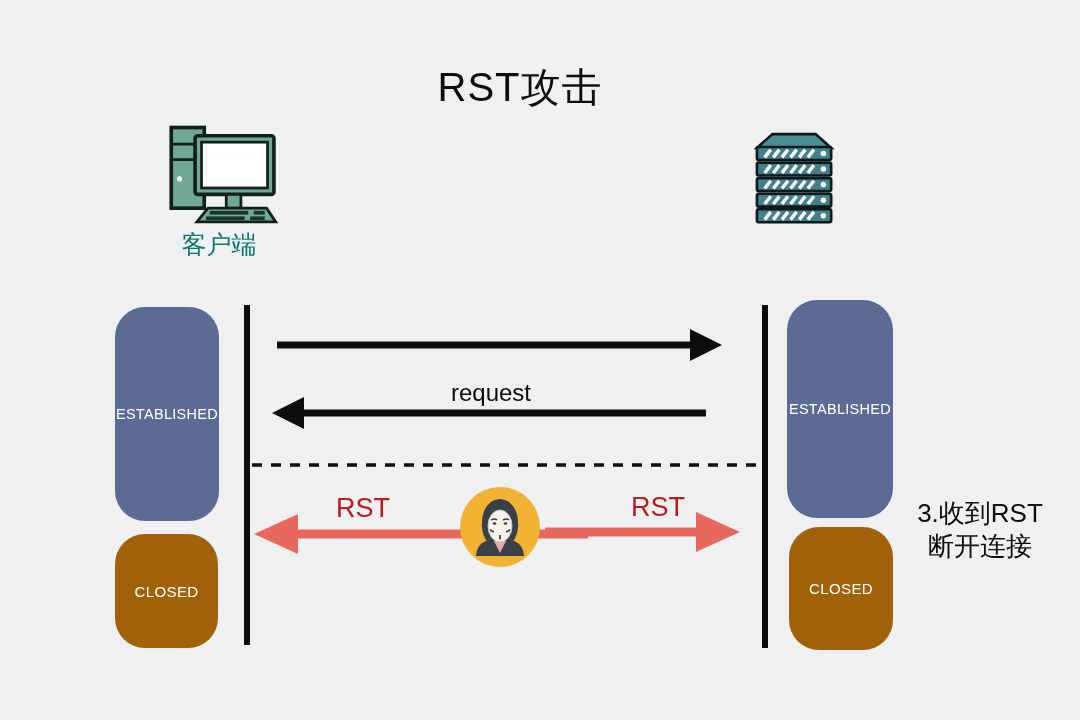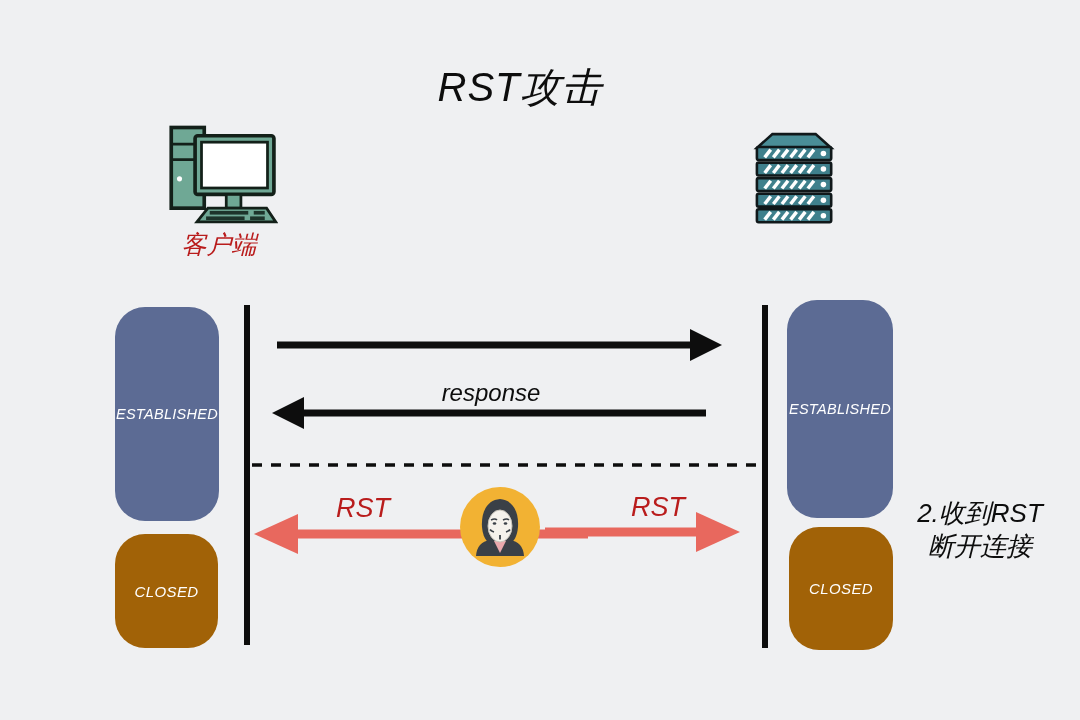--- a/index.html
+++ b/index.html
@@ -6,33 +6,32 @@
   body{
     background:#eff0f2;
     font-family:"Liberation Sans","DejaVu Sans",sans-serif;
     -webkit-font-smoothing:antialiased;
   }
   .canvas{
     position:relative;
     width:1080px;height:720px;
     background:#eff0f2;
     overflow:hidden;
-    font-style:italic;
   }
   .abs{position:absolute;}
   .title{
     left:340px;top:60px;width:360px;
     text-align:center;
     font-size:40px;color:#0d0d0d;
     letter-spacing:1px;
   }
   .actor-icon{display:block;}
   .actor-label{
     text-align:center;
-    font-size:25px;color:#b91c1c;
+    font-size:25px;color:#0f766e;
   }
   .client-icon{left:158px;top:122px;}
   .client-label{left:149px;top:228px;width:140px;}
   .server-icon{left:750px;top:130px;}
   .server-label{left:727px;top:228px;width:140px;}
   .overlay{left:0;top:0;}
   .statebox{
     display:flex;align-items:center;justify-content:center;
     color:#ffffff;
     border-radius:30px;
@@ -152,22 +151,22 @@
       <path d="M31,33 q4,-2 6,0" stroke="#3a4047" stroke-width="1.6" fill="none"></path>
       <path d="M43,33 q4,-2 6,0" stroke="#3a4047" stroke-width="1.6" fill="none"></path>
       <ellipse cx="34.5" cy="36.5" rx="1.8" ry="1.2" fill="#3a4047"></ellipse>
       <ellipse cx="45.5" cy="36.5" rx="1.8" ry="1.2" fill="#3a4047"></ellipse>
       <path d="M34,45 q-3,-1 -4,-2.5" stroke="#3a4047" stroke-width="1.8" fill="none"></path>
       <path d="M46,45 q3,-1 4,-2.5" stroke="#3a4047" stroke-width="1.8" fill="none"></path>
       <line x1="40" y1="48" x2="40" y2="52.5" stroke="#3a4047" stroke-width="1.8"></line>
     </g>
   </svg>
 
-  <div class="abs msg-label response-label">response</div>
+  <div class="abs msg-label response-label">request</div>
   <div class="abs rst-label rst-left-label">RST</div>
   <div class="abs rst-label rst-right-label">RST</div>
 
   <div class="abs annotation">
-    <div>2.收到RST</div>
+    <div>3.收到RST</div>
     <div>断开连接</div>
   </div>
 
 </div>
 
 </body></html>

